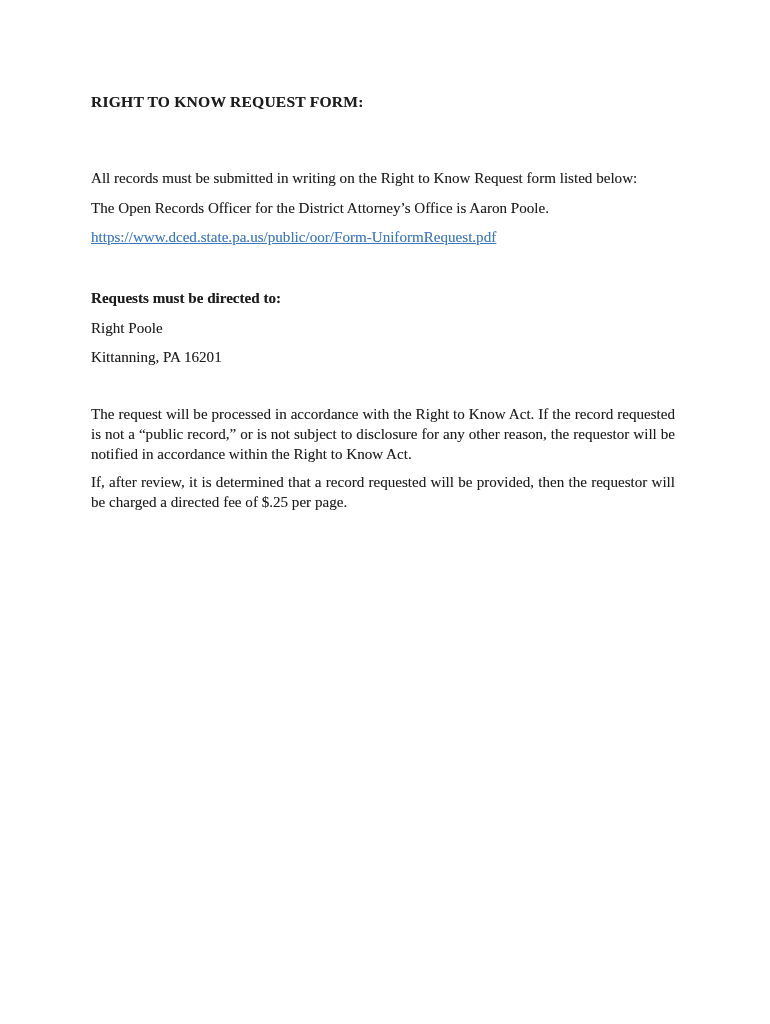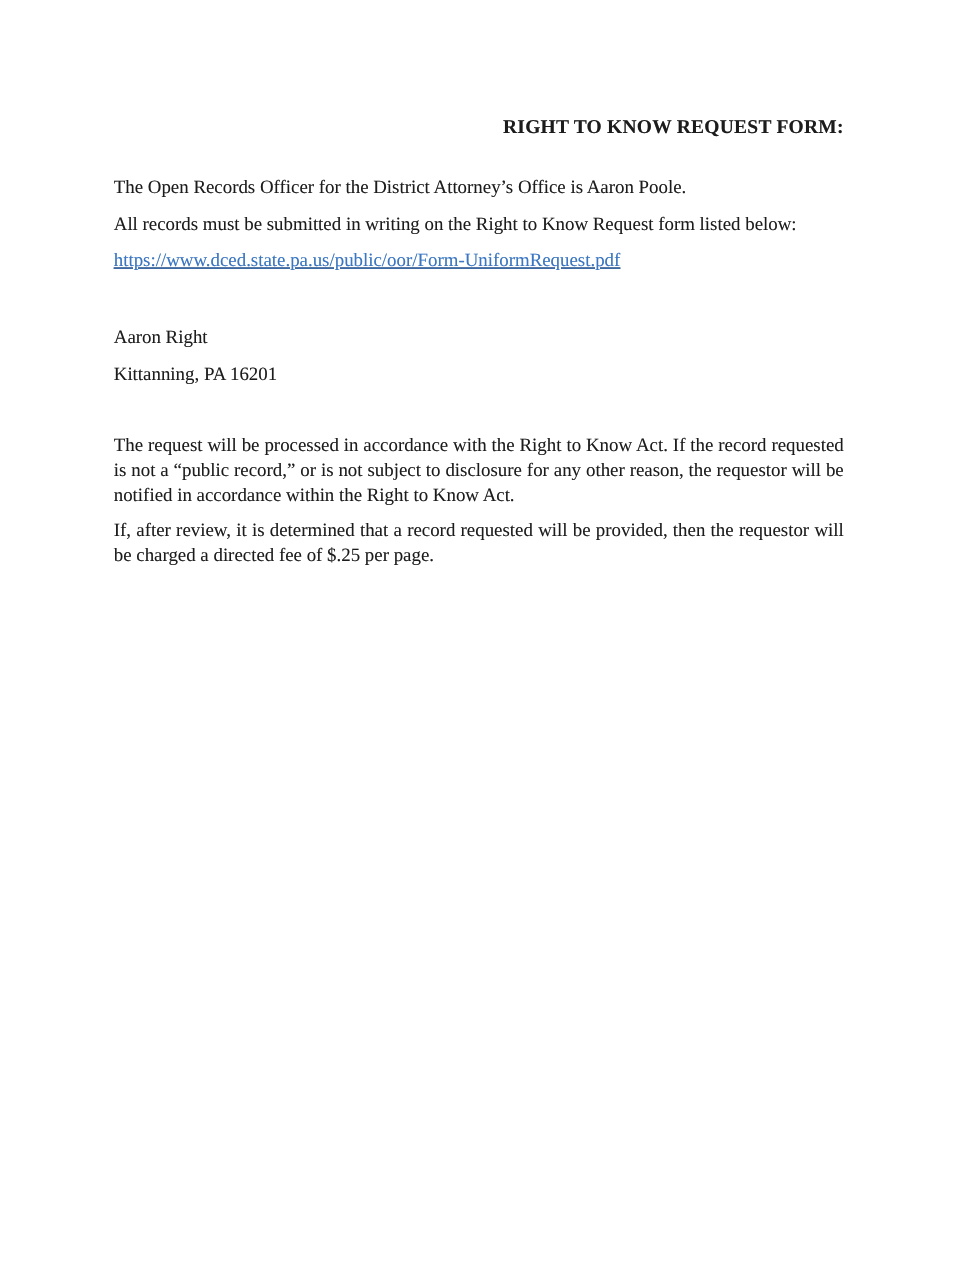--- a/index.html
+++ b/index.html
@@ -16,41 +16,39 @@
     font-family: "Liberation Serif", "DejaVu Serif", serif;
     color: #1c1c1c;
   }
   .content {
     padding: 92px 95px 0 91px; 
   }
   .doc-title {
     font-size: 15.6px;
     font-weight: bold;
     line-height: 20px;
-    margin: 0 0 28px 0;
+    margin: 0 0 56px 0;
     letter-spacing: 0.2px;
     text-shadow: 0 0 0.5px rgba(28,28,28,0.45);
-    text-align: right;
   }
   .para {
     font-size: 15.1px;
     line-height: 20px;
     margin: 0 0 9.5px 0;
     text-shadow: 0 0 0.5px rgba(28,28,28,0.35);
   }
   .subheading {
     font-size: 15.1px;
     font-weight: bold;
     line-height: 20px;
     margin: 0 0 9.5px 0;
     text-shadow: 0 0 0.5px rgba(28,28,28,0.45);
   }
   .link-line {
     margin-bottom: 41px;
-    text-decoration: underline;
   }
   .doc-link {
     color: #3a76c1;
     text-decoration: underline;
     text-shadow: 0 0 0.5px rgba(58,118,193,0.35);
   }
   .addr-last {
     margin-bottom: 37px;
   }
   .just {
@@ -62,30 +60,31 @@
   }
 </style>
 </head>
 <body>
 
 <div class="page">
   <div class="content">
 
     <h1 class="doc-title">RIGHT TO KNOW REQUEST FORM:</h1>
 
+    <p class="para">All records must be submitted in writing on the Right to Know Request form listed below:</p>
+
     <p class="para">The Open Records Officer for the District Attorney’s Office is Aaron Poole.</p>
-
-    <p class="para">All records must be submitted in writing on the Right to Know Request form listed below:</p>
 
     <p class="para link-line">
       <a href="#" class="doc-link">https://www.dced.state.pa.us/public/oor/Form-UniformRequest.pdf</a>
     </p>
 
+    <h2 class="subheading">Requests must be directed to:</h2>
 
-    <p class="para">Aaron Right</p>
+    <p class="para">Right Poole</p>
 
 
     <p class="para addr-last">Kittanning, PA 16201</p>
 
     <p class="para just">The request will be processed in accordance with the Right to Know Act. If the record requested is not a “public record,” or is not subject to disclosure for any other reason, the requestor will be notified in accordance within the Right to Know Act.</p>
 
     <p class="para just last">If, after review, it is determined that a record requested will be provided, then the requestor will be charged a directed fee of $.25 per page.</p>
 
   </div>
 </div>

